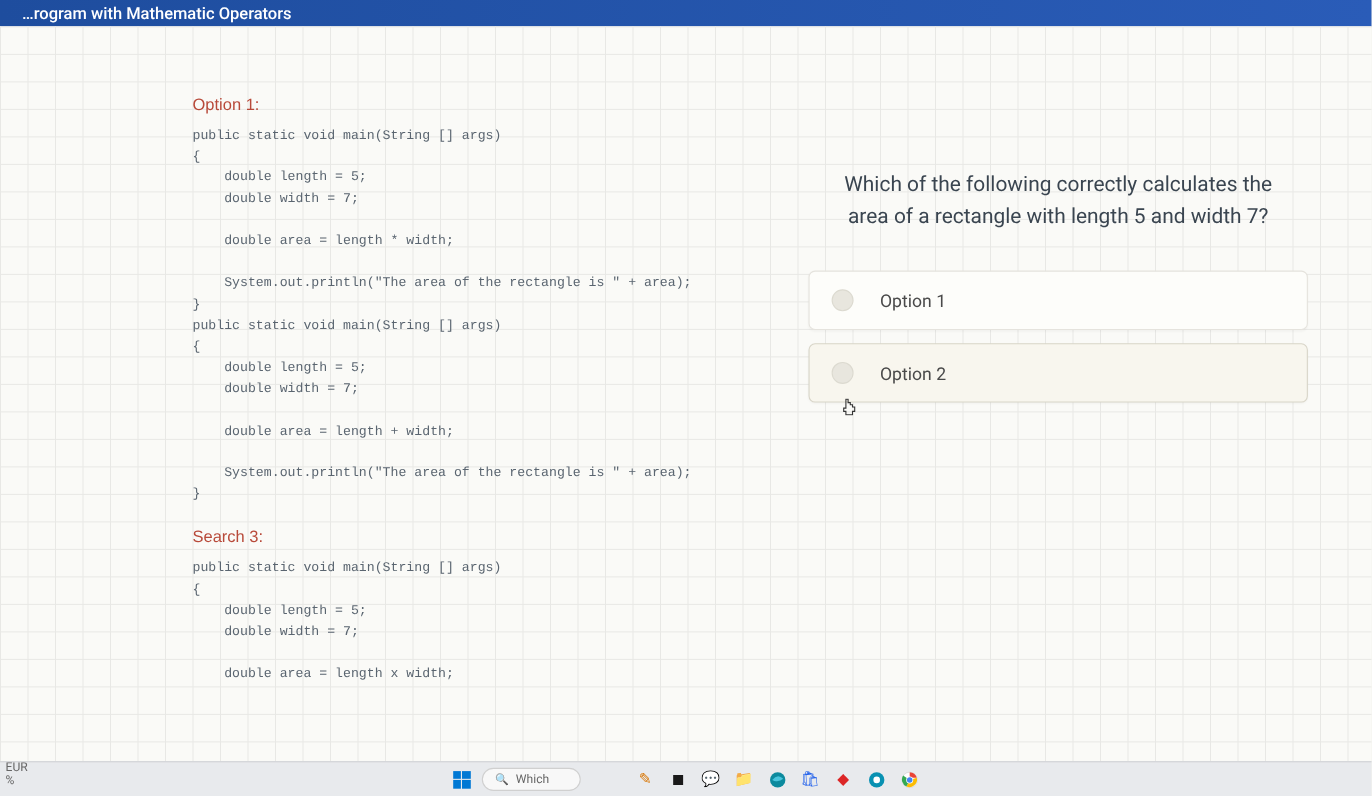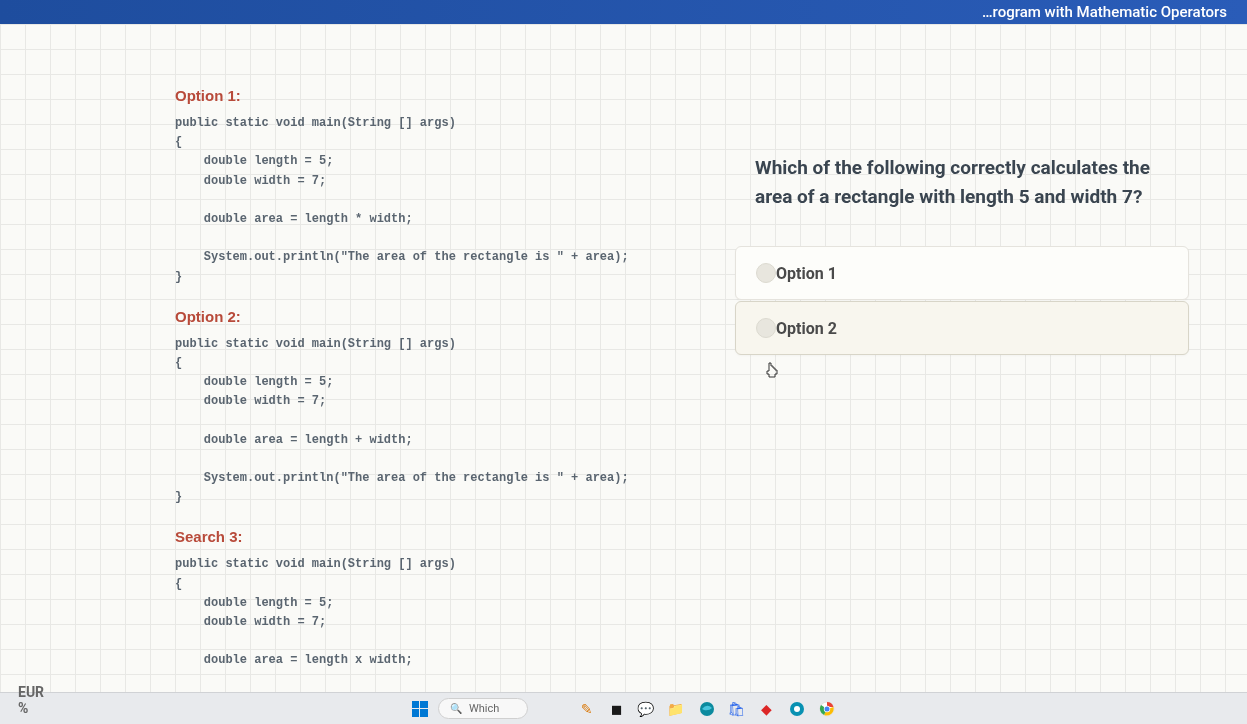--- a/index.html
+++ b/index.html
@@ -15,37 +15,36 @@
       overflow: hidden;
       position: relative;
     }
     .header-bar {
       background: linear-gradient(to right, #1e4d9e, #2a5cb8);
       color: white;
       padding: 0 20px;
       height: 24px;
       display: flex;
       align-items: center;
-      justify-content: flex-end;
+      justify-content: flex-start;
       font-size: 15px;
       font-weight: 500;
     }
     .content-area {
       background: #fafaf7;
       background-image: 
         linear-gradient(#e8e8e5 1px, transparent 1px),
         linear-gradient(90deg, #e8e8e5 1px, transparent 1px);
       background-size: 25px 25px;
       height: calc(100% - 24px - 32px);
       padding: 60px 58px 0 175px;
       display: flex;
       gap: 40px;
       position: relative;
       overflow: hidden;
-      font-weight: bold;
     }
     .code-column {
       flex: 0 0 520px;
       font-family: 'Courier New', Consolas, monospace;
       font-size: 14px;
       line-height: 1.6;
       color: #4a5560;
     }
     .option-header {
       color: #b84a3a;
@@ -63,34 +62,34 @@
       color: #5a6570;
       font-size: 12px;
     }
     .question-column {
       flex: 1;
       padding-top: 70px;
     }
     .question-text {
       color: #3a4550;
       font-size: 19px;
-      text-align: left;
+      text-align: center;
       line-height: 1.5;
       margin-bottom: 35px;
       padding: 0 20px;
     }
     .answer-option {
       background: #fdfdfa;
       border: 1px solid #e5e3dd;
       border-radius: 6px;
       padding: 16px 20px;
-      margin-bottom: 1px;
-      display: flex;
-      align-items: center;
-      gap: 0;
+      margin-bottom: 12px;
+      display: flex;
+      align-items: center;
+      gap: 24px;
       cursor: pointer;
       box-shadow: 0 1px 2px rgba(0,0,0,0.03);
     }
     .answer-option.hovered {
       background: #f8f6ee;
       border-color: #d8d5c8;
     }
     .radio-circle {
       width: 20px;
       height: 20px;
@@ -119,26 +118,25 @@
       right: 0;
       height: 32px;
       background: #e8eaed;
       border-top: 1px solid #d0d2d5;
       display: flex;
       align-items: center;
       padding: 0 10px;
     }
     .taskbar-left {
       position: absolute;
-      left: 18px;
+      left: 5px;
       bottom: 8px;
-      font-size: 14px;
+      font-size: 11px;
       color: #666;
       line-height: 1.1;
-      font-weight: bold;
     }
     .taskbar-center {
       display: flex;
       align-items: center;
       gap: 10px;
       margin: 0 auto;
     }
     .win-icon {
       width: 16px;
       height: 16px;
@@ -202,21 +200,20 @@
     <div class="code-block">public static void main(String [] args)
 {
     double length = 5;
     double width = 7;
 
     double area = length * width;
 
     System.out.println("The area of the rectangle is " + area);
 }</div>
 
-    <div class="option-header">Option 2:</div>
     <div class="code-block">public static void main(String [] args)
 {
     double length = 5;
     double width = 7;
 
     double area = length + width;
 
     System.out.println("The area of the rectangle is " + area);
 }</div>
 

